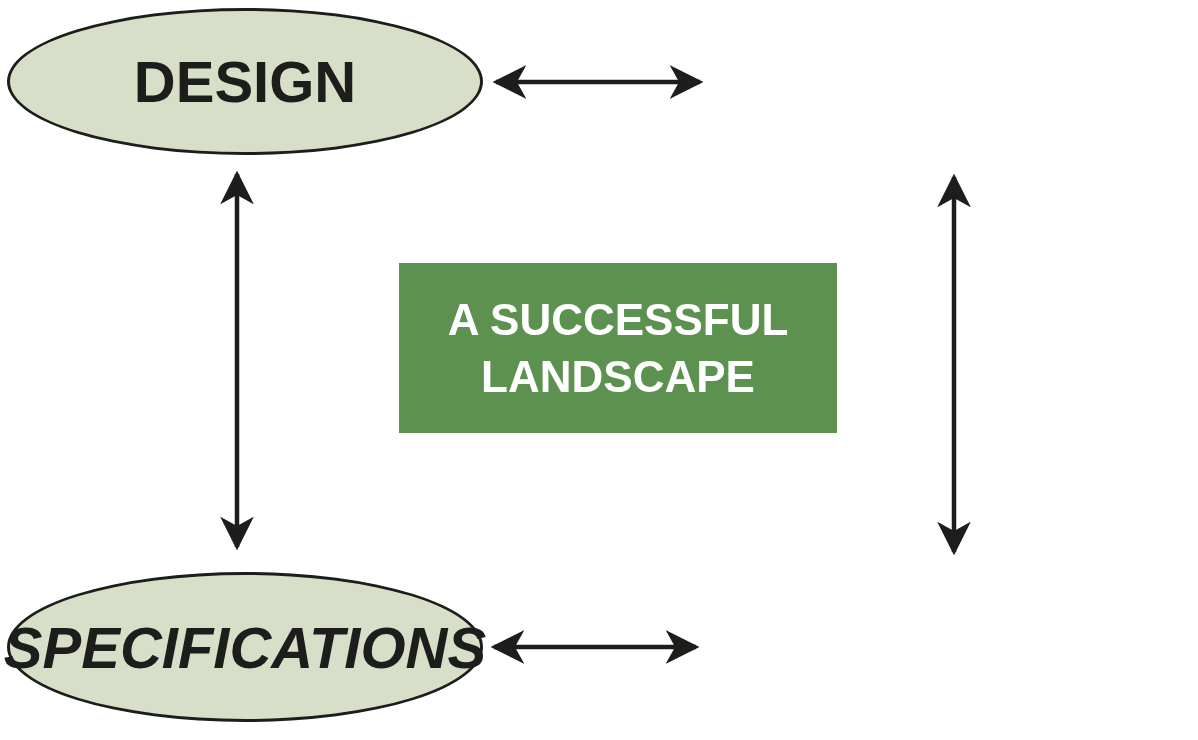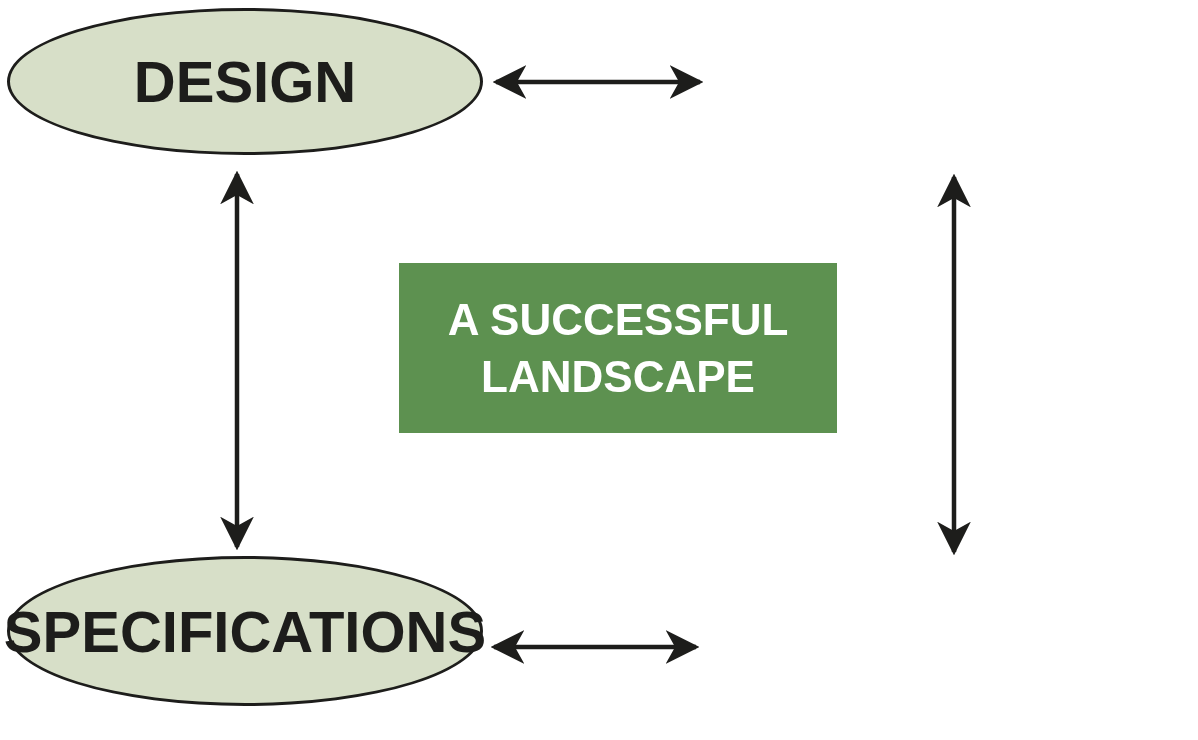--- a/index.html
+++ b/index.html
@@ -24,21 +24,21 @@
     align-items: center;
     justify-content: center;
     font-weight: bold;
     font-size: 58px;
     color: var(--node-text, #1d1d1b);
     white-space: nowrap;
     text-align: center;
   }
   .node-design          { left: 7px;   top: 8px;   width: 476px; height: 147px; }
   .node-site            { left: 721px; top: 9px;   width: 472px; height: 146px; }
-  .node-specifications  { left: 7px;   top: 556px; width: 476px; height: 150px; }
+  .node-specifications  { left: 7px;   top: 572px; width: 476px; height: 150px; font-style: italic; }
   .node-plant-material  { left: 721px; top: 572px; width: 472px; height: 150px; }
   .center-box {
     position: absolute;
     left: 383px;
     top: 263px;
     width: 438px;
     height: 170px;
     background: var(--accent, #5d9150);
     color: var(--center-text, #ffffff);
     display: flex;

